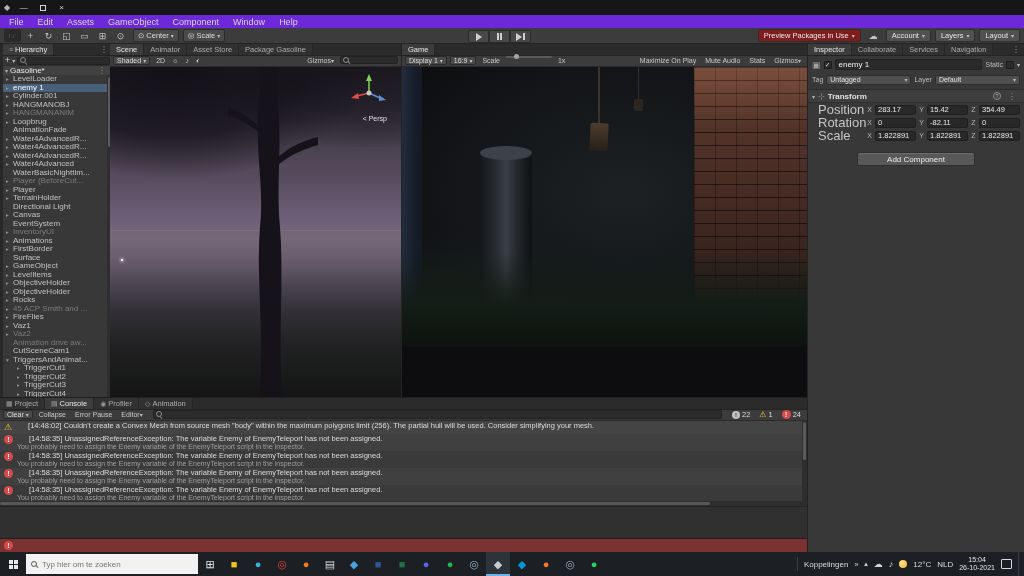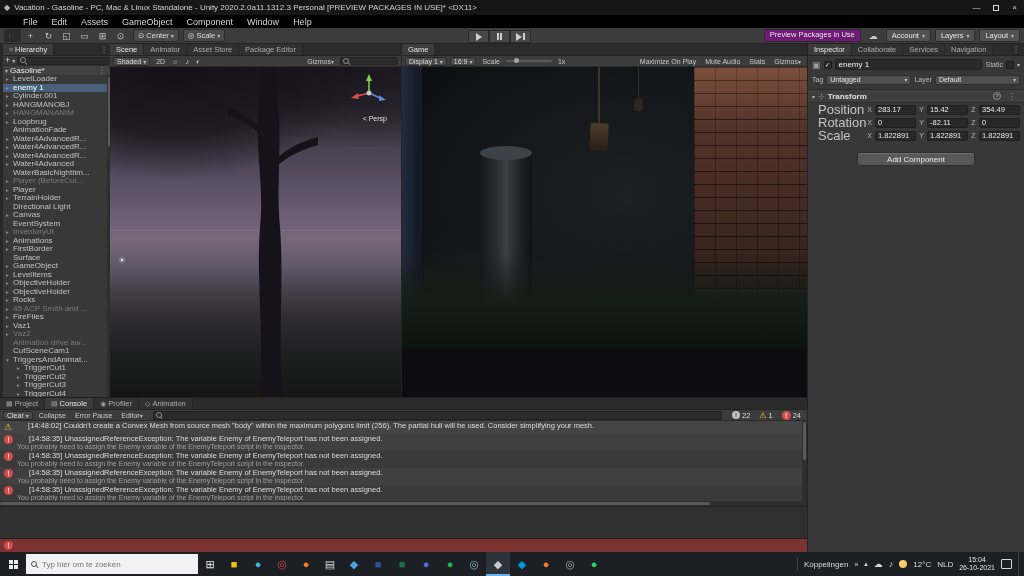--- a/index.html
+++ b/index.html
@@ -10,54 +10,54 @@
   
   .titlebar { position:absolute; left:0; top:0; width:1024px; height:15px; background:#161616;
     display:flex; align-items:center; gap:4px; padding-left:4px; }
   .unity-logo { color:#b5b5b5; font-size:8px; line-height:8px; }
   .titlebar .title { font-size:8px; color:#d2d2d2; white-space:nowrap; overflow:hidden; flex:1; }
   .win-controls { display:flex; height:100%; }
   .win-btn { width:19px; display:flex; align-items:center; justify-content:center; color:#d8d8d8; font-size:8px; }
   .max-box { width:6px; height:6px; border:1px solid #d8d8d8; display:block; }
 
   
-  .menubar { position:absolute; left:0; top:15px; width:1024px; height:13px; background:#000000;
-    display:flex; align-items:center; padding-left:16px; }
+  .menubar { position:absolute; left:0; top:15px; width:1024px; height:13px; background:#6d28d9;
+    display:flex; align-items:center; padding-left:2px; }
   .menu-item { font-size:9px; color:#d5d5d5; padding:0 7px; }
 
   
   .toolbar { position:absolute; left:0; top:28px; width:1024px; height:16px; background:#3c3c3c;
     border-bottom:1px solid #232323; display:flex; align-items:center; padding:0 4px; gap:2px; }
   .tool-btn { width:17px; height:13px; display:flex; align-items:center; justify-content:center;
     color:#c5c5c5; font-size:9px; border-radius:2px; }
   .tool-btn.active { background:#2a2a2a; }
   .pivot-btn { display:flex; align-items:center; gap:2px; height:13px; padding:0 4px; background:#4a4a4a;
     border:1px solid #2b2b2b; border-radius:2px; font-size:7.5px; color:#ddd; margin-left:2px; }
   .play-group { position:absolute; left:468px; top:2px; display:flex; }
   .play-btn { width:21px; height:13px; background:#484848; border:1px solid #2b2b2b;
     display:flex; align-items:center; justify-content:center; gap:1px; }
   .play-btn:first-child { border-radius:2px 0 0 2px; }
   .play-btn:last-child { border-radius:0 2px 2px 0; }
   .tri { width:0; height:0; border-left:6px solid #cfcfcf; border-top:4px solid transparent; border-bottom:4px solid transparent; }
   .bar { width:2px; height:7px; background:#cfcfcf; }
   .tb-right { margin-left:auto; display:flex; align-items:center; gap:4px; }
   .tb-drop { display:flex; align-items:center; gap:3px; height:13px; padding:0 5px; background:#515151;
     border:1px solid #2c2c2c; border-radius:2px; font-size:7.5px; color:#e6e6e6; }
-  .tb-drop.preview { background:#701a75;flex-direction:column; }
+  .tb-drop.preview { background:#7f1d1d; }
   .caret { font-size:6px; color:#bdbdbd; }
 
   
   .tabbar { display:flex; align-items:stretch; height:12px; background:#2b2b2b; border-bottom:1px solid #232323; overflow:hidden; }
   .tab { display:flex; align-items:center; gap:2px; padding:0 6px; font-size:7.5px; color:#ababab;
     background:#313131; border-right:1px solid #262626; white-space:nowrap; }
   .tab.active { background:#3c3c3c; color:#e6e6e6; }
   .tab-ico { font-size:7px; color:#9a9a9a; }
   .tabbar .spacer { flex:1; }
   .kebab { display:flex; align-items:center; padding:0 4px; color:#9a9a9a; font-size:8px; }
-  .ptoolbar { height:11px; background:#3c3c3c; border-bottom:1px solid #2a2a2a; display:flex; align-items:center;
+  .ptoolbar { height:11px; background:#3c3c3c; border-bottom:1px solid #2a2a2a; display:flex; align-items:flex-start;
     gap:3px; padding:0 3px; font-size:7px; color:#cfcfcf; }
   .mini-btn { display:flex; align-items:center; gap:2px; padding:0 3px; height:9px; background:#4a4a4a;
     border:1px solid #292929; border-radius:2px; font-size:7px; color:#ddd; white-space:nowrap; }
   .flat-btn { padding:0 3px; height:9px; display:flex; align-items:center; font-size:7px; color:#c9c9c9; white-space:nowrap; }
   .search { flex:1; height:8px; background:#2b2b2b; border:1px solid #222; border-radius:2px;
     display:flex; align-items:center; gap:2px; padding:0 2px; min-width:20px; }
   .mag { width:7px; height:7px; position:relative; flex:none; }
   .mag::before { content:""; position:absolute; left:0; top:0; width:4px; height:4px; border:1px solid #8b8b8b; border-radius:50%; }
   .mag::after { content:""; position:absolute; left:4.5px; top:4.5px; width:3px; height:1px; background:#8b8b8b;
     transform:rotate(45deg); transform-origin:left center; }
@@ -205,21 +205,20 @@
   .action-center { width:11px; height:10px; border:1px solid #d4d8db; border-radius:1px; }
   .desk-sliver { width:4px; height:100%; border-left:1px solid #3a3f45; }
 </style>
 </head>
 <body>
 
 <div id="root">
 
   <div class="titlebar">
     <span class="unity-logo">◆</span>
-    <span class="title">Vacation - Gasoline - PC, Mac &amp; Linux Standalone - Unity 2020.2.0a11.1312.3 Personal [PREVIEW PACKAGES IN USE]* &lt;DX11&gt;</span>
     <div class="win-controls">
       <span class="win-btn">—</span>
       <span class="win-btn">
           <span class="max-box"></span>
         </span>
       <span class="win-btn">×</span>
     </div>
   </div>
 
   <div class="menubar" id="menubar">
@@ -487,21 +486,21 @@
         <div class="tab active">
           <span class="tab-label">Scene</span>
         </div>
         <div class="tab">
           <span class="tab-label">Animator</span>
         </div>
         <div class="tab">
           <span class="tab-label">Asset Store</span>
         </div>
         <div class="tab">
-          <span class="tab-label">Package Editor</span>
+          <span class="tab-label">Package Gasoline</span>
         </div>
       </div>
     <div class="ptoolbar">
       <div class="mini-btn">
         <span>Shaded</span>
         <span class="caret">▾</span>
       </div>
       <div id="scene-toggles" style="display:flex;gap:1px;">
           <div class="flat-btn">2D</div>
           <div class="flat-btn">☼</div>

